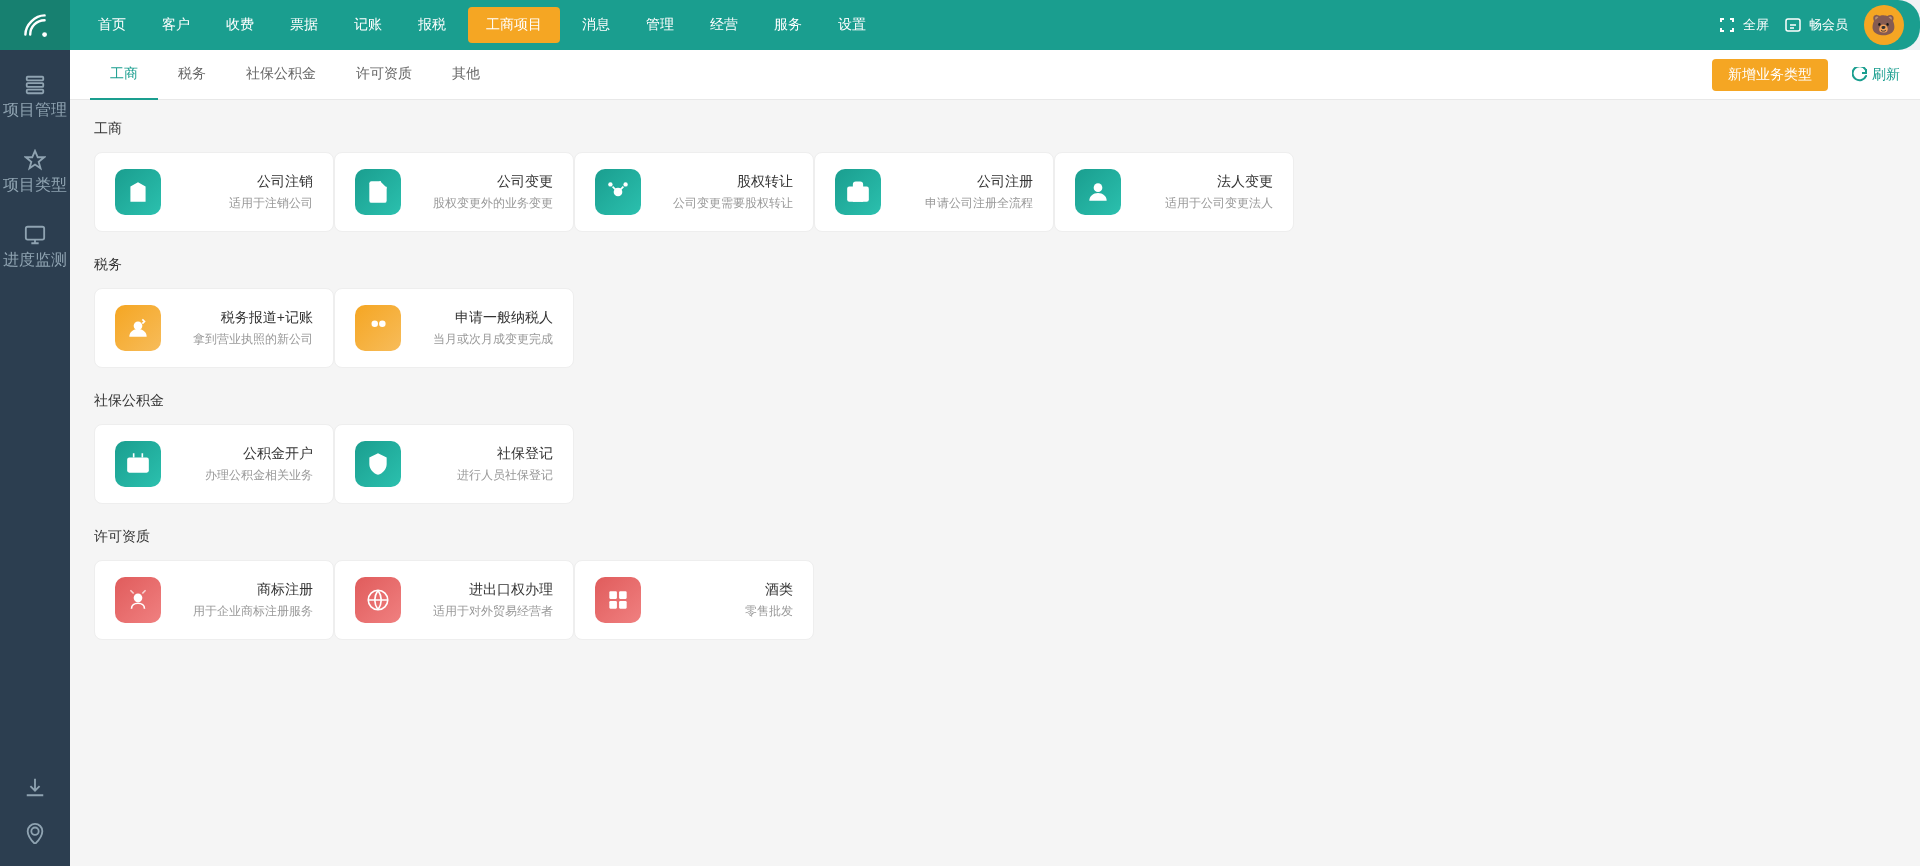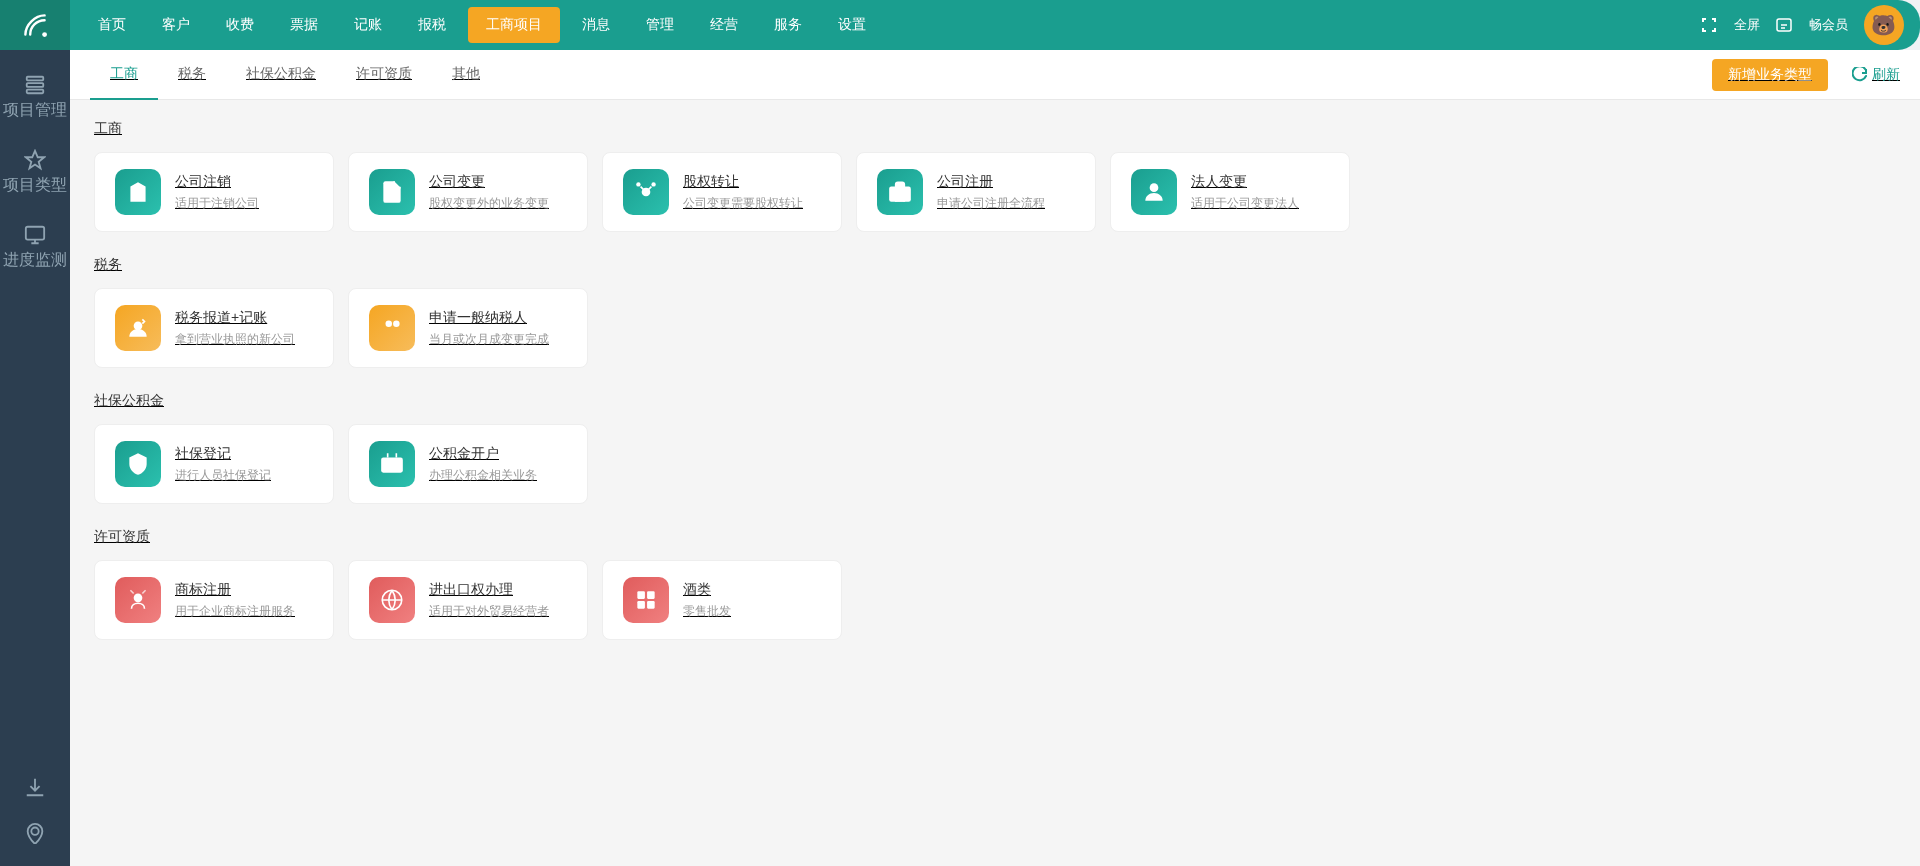--- a/index.html
+++ b/index.html
@@ -48,21 +48,21 @@
       margin: 0 4px;
     }
     .top-nav-right {
       display: flex;
       align-items: center;
       gap: 16px;
       padding-right: 16px;
       color: #fff;
       font-size: 13px;
     }
-    .top-nav-right span { cursor: pointer; display: flex; align-items: center; gap: 17px; text-align: right; }
+    .top-nav-right span { cursor: pointer; display: flex; align-items: center; gap: 8px; text-align: right; }
     .avatar-bear {
       width: 40px; height: 40px;
       background: #f5a623;
       border-radius: 50%;
       display: flex; align-items: center; justify-content: center;
       font-size: 20px;
     }
 
     
     .main-layout {
@@ -112,21 +112,20 @@
     }
     .sidebar-bottom-item svg { width: 22px; height: 22px; }
 
     
     .content-area {
       flex: 1;
       display: flex;
       flex-direction: column;
       overflow: hidden;
       background: #f0f2f5;
-      text-decoration: underline;
     }
 
     
     .tabs-bar {
       background: #fff;
       display: flex;
       align-items: center;
       padding: 0 20px;
       height: 50px;
       border-bottom: 1px solid #e8e8e8;
@@ -189,22 +188,22 @@
       font-size: 14px;
       color: #333;
       margin-bottom: 14px;
       font-weight: 500;
     }
 
     
     .cards-grid {
       display: flex;
       flex-wrap: wrap;
-      gap: 14px;
       margin-bottom: 24px;
+      text-align: right;
     }
     .service-card {
       background: #fff;
       border-radius: 8px;
       padding: 16px 20px;
       width: 240px;
       display: flex;
       align-items: center;
       gap: 14px;
       cursor: pointer;
@@ -445,40 +444,40 @@
           </div>
         </div>
       </div>
 
       <div class="section-divider">
         <div class="section-title">社保公积金</div>
         <div class="cards-grid">
           <div class="service-card">
             <div class="card-icon icon-teal">
               <svg width="26" height="26" viewBox="0 0 24 24" fill="white">
-                  <path d="M12 2L4 6v6c0 5 4 9 8 10 4-1 8-5 8-10V6z"></path>
-                  <path d="M9 12l2 2 4-4" stroke="rgba(255,255,255,0.9)" stroke-width="2" fill="none"></path>
-                </svg>
-            </div>
-            <div class="card-info">
-              <div class="card-title">社保登记</div>
-              <div class="card-desc">进行人员社保登记</div>
-            </div>
-          </div>
-          <div class="service-card">
-            <div class="card-icon icon-teal">
-              <svg width="26" height="26" viewBox="0 0 24 24" fill="white">
                   <rect x="2" y="6" width="20" height="14" rx="2"></rect>
                   <path d="M6 10h2M6 14h2M10 10h8M10 14h5" stroke="rgba(255,255,255,0.7)" stroke-width="1.5"></path>
                   <path d="M16 2v4M8 2v4" stroke="white" stroke-width="1.5"></path>
                 </svg>
             </div>
             <div class="card-info">
               <div class="card-title">公积金开户</div>
               <div class="card-desc">办理公积金相关业务</div>
+            </div>
+          </div>
+          <div class="service-card">
+            <div class="card-icon icon-teal">
+              <svg width="26" height="26" viewBox="0 0 24 24" fill="white">
+                  <path d="M12 2L4 6v6c0 5 4 9 8 10 4-1 8-5 8-10V6z"></path>
+                  <path d="M9 12l2 2 4-4" stroke="rgba(255,255,255,0.9)" stroke-width="2" fill="none"></path>
+                </svg>
+            </div>
+            <div class="card-info">
+              <div class="card-title">社保登记</div>
+              <div class="card-desc">进行人员社保登记</div>
             </div>
           </div>
         </div>
       </div>
 
       <div class="section-divider">
         <div class="section-title">许可资质</div>
         <div class="cards-grid">
           <div class="service-card">
             <div class="card-icon icon-red">

